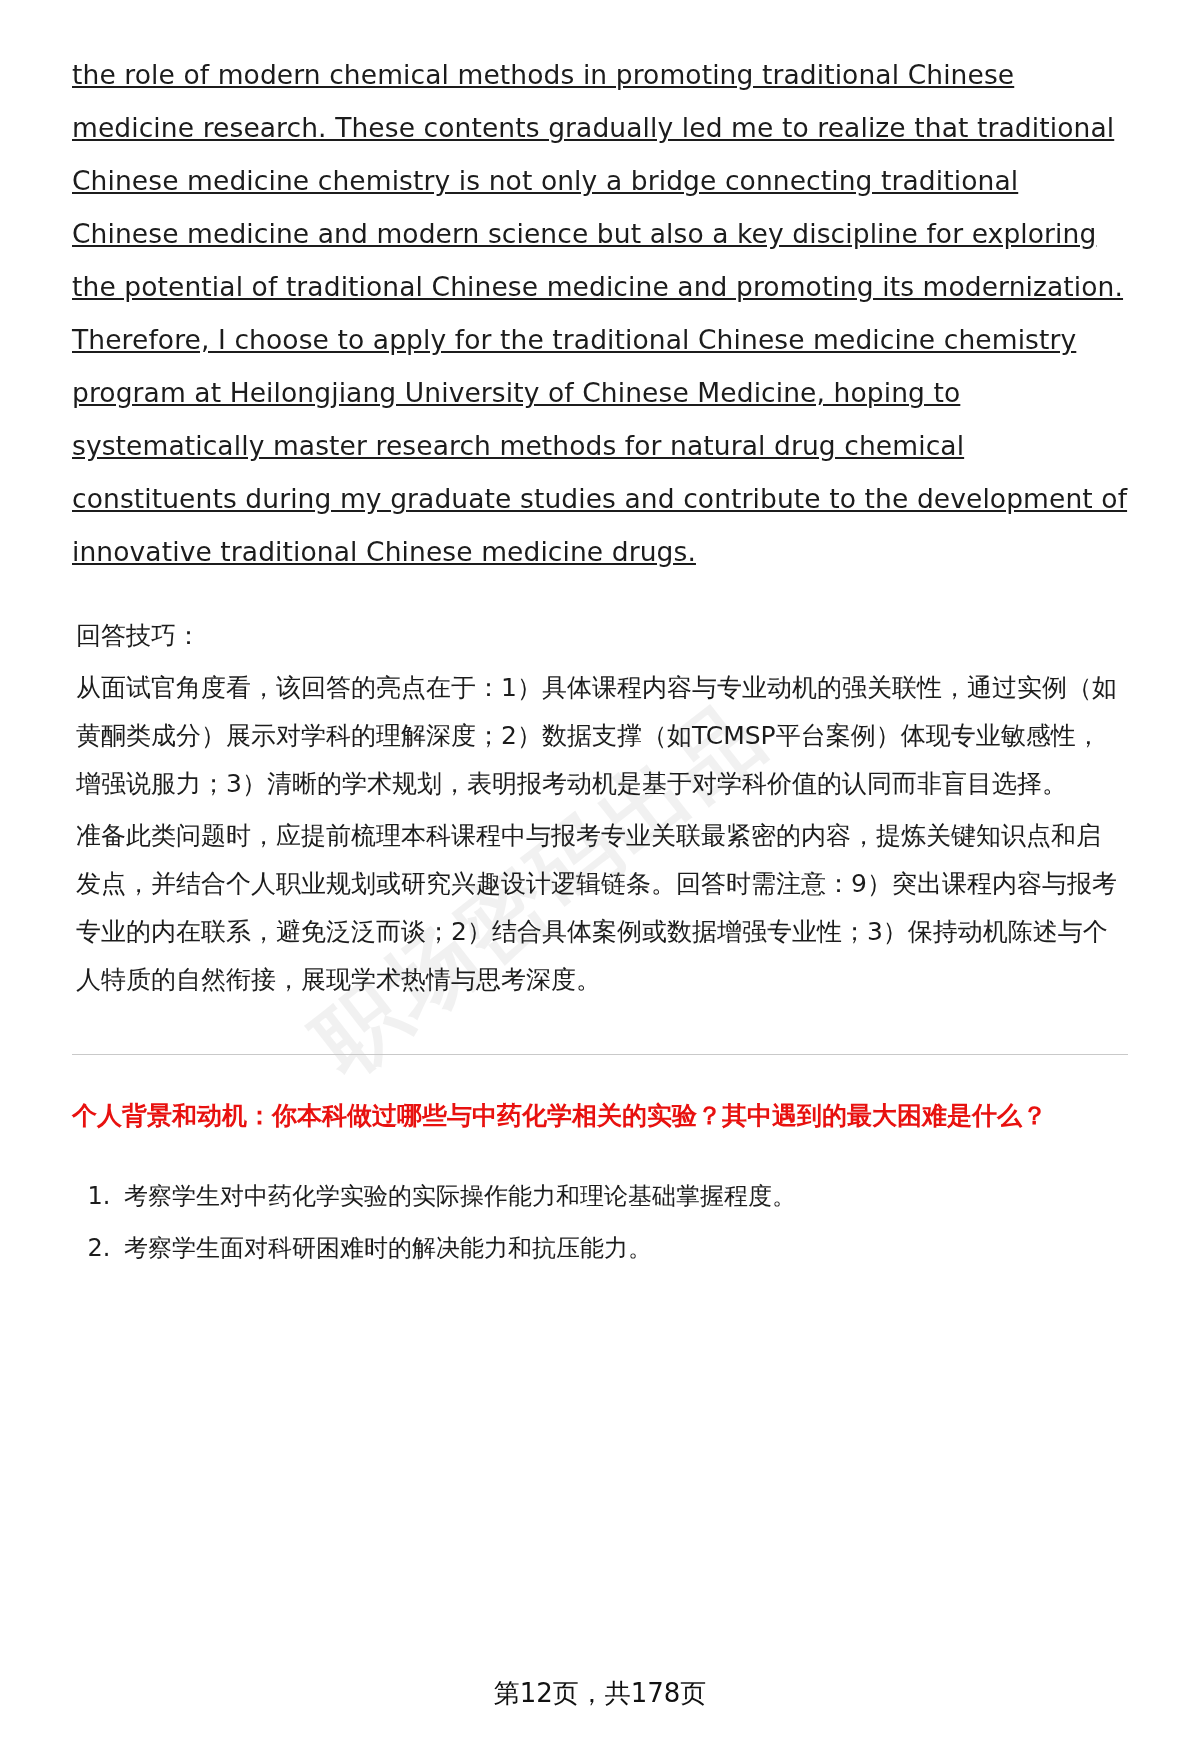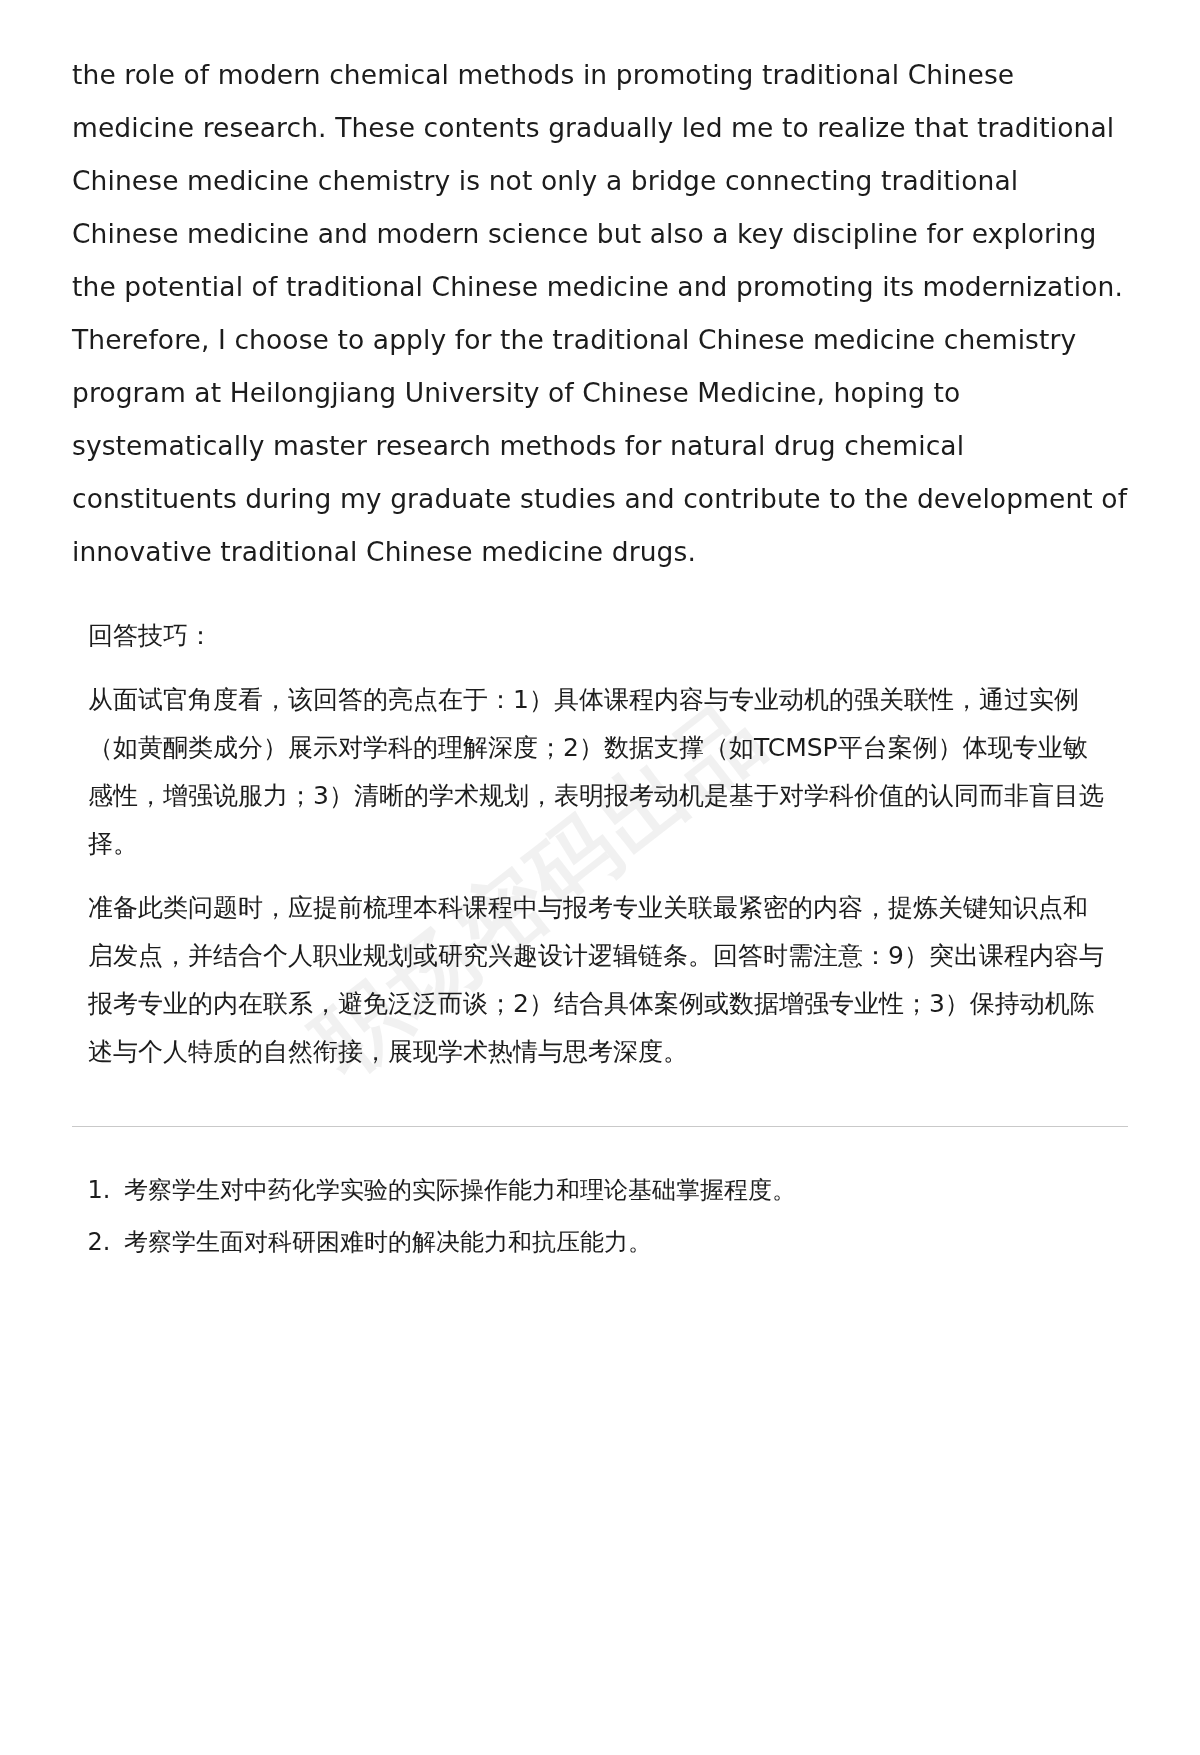--- a/index.html
+++ b/index.html
@@ -49,25 +49,26 @@
     position: relative;
     z-index: 10;
   }
   p.body-en {
     font-size: 26.5px;
     line-height: 53px;
     margin: 0 0 34px 0;
     color: #1c1c1c;
     font-family: "DejaVu Sans", sans-serif;
     letter-spacing: 0.1px;
+    text-decoration: underline;
   }
   p.body-cn {
     font-size: 25px;
     line-height: 48px;
-    margin: 16px;
+    margin: 4px;
     color: #1c1c1c;
     font-family: "DejaVu Sans", sans-serif;
   }
   .divider {
     border: none;
     border-top: 1px solid #c9c9c9;
     margin: 50px 0 40px 0;
   }
   .q-heading {
     color: #e8110f;
@@ -122,23 +123,27 @@
     <p class="body-en">the role of modern chemical methods in promoting traditional Chinese medicine research. These contents gradually led me to realize that traditional Chinese medicine chemistry is not only a bridge connecting traditional Chinese medicine and modern science but also a key discipline for exploring the potential of traditional Chinese medicine and promoting its modernization. Therefore, I choose to apply for the traditional Chinese medicine chemistry program at Heilongjiang University of Chinese Medicine, hoping to systematically master research methods for natural drug chemical constituents during my graduate studies and contribute to the development of innovative traditional Chinese medicine drugs.</p>
 
     <p class="body-cn">回答技巧：</p>
 
     <p class="body-cn">从面试官角度看，该回答的亮点在于：1）具体课程内容与专业动机的强关联性，通过实例（如黄酮类成分）展示对学科的理解深度；2）数据支撑（如TCMSP平台案例）体现专业敏感性，增强说服力；3）清晰的学术规划，表明报考动机是基于对学科价值的认同而非盲目选择。</p>
 
     <p class="body-cn">准备此类问题时，应提前梳理本科课程中与报考专业关联最紧密的内容，提炼关键知识点和启发点，并结合个人职业规划或研究兴趣设计逻辑链条。回答时需注意：9）突出课程内容与报考专业的内在联系，避免泛泛而谈；2）结合具体案例或数据增强专业性；3）保持动机陈述与个人特质的自然衔接，展现学术热情与思考深度。</p>
 
     <hr class="divider">
 
+    <p class="q-heading">个人背景和动机：你本科做过哪些与中药化学相关的实验？其中遇到的最大困难是什么？</p>
 
 
     <ol class="points">
       <li>考察学生对中药化学实验的实际操作能力和理论基础掌握程度。</li>
       <li>考察学生面对科研困难时的解决能力和抗压能力。</li>
     </ol>
 
   </div>
 
+  <div class="footer">
+    <span>第12页，共178页</span>
+  </div>
 
 </div>
 
 </body></html>

